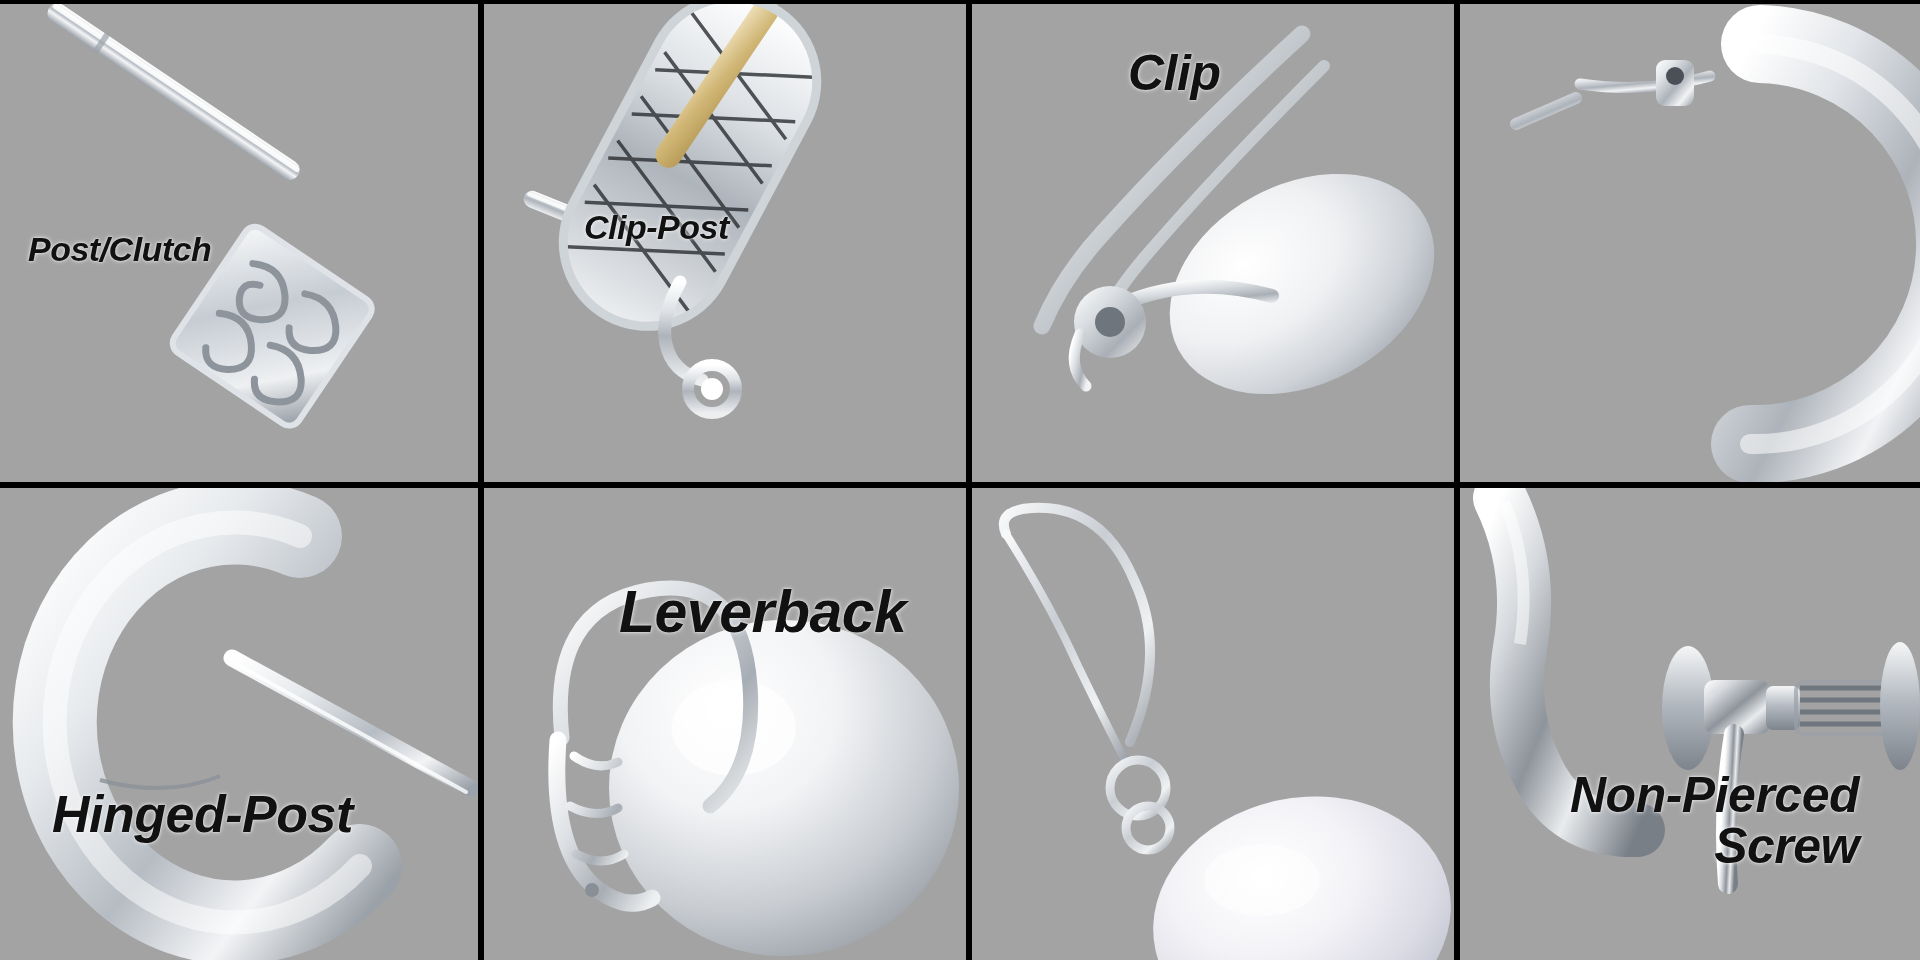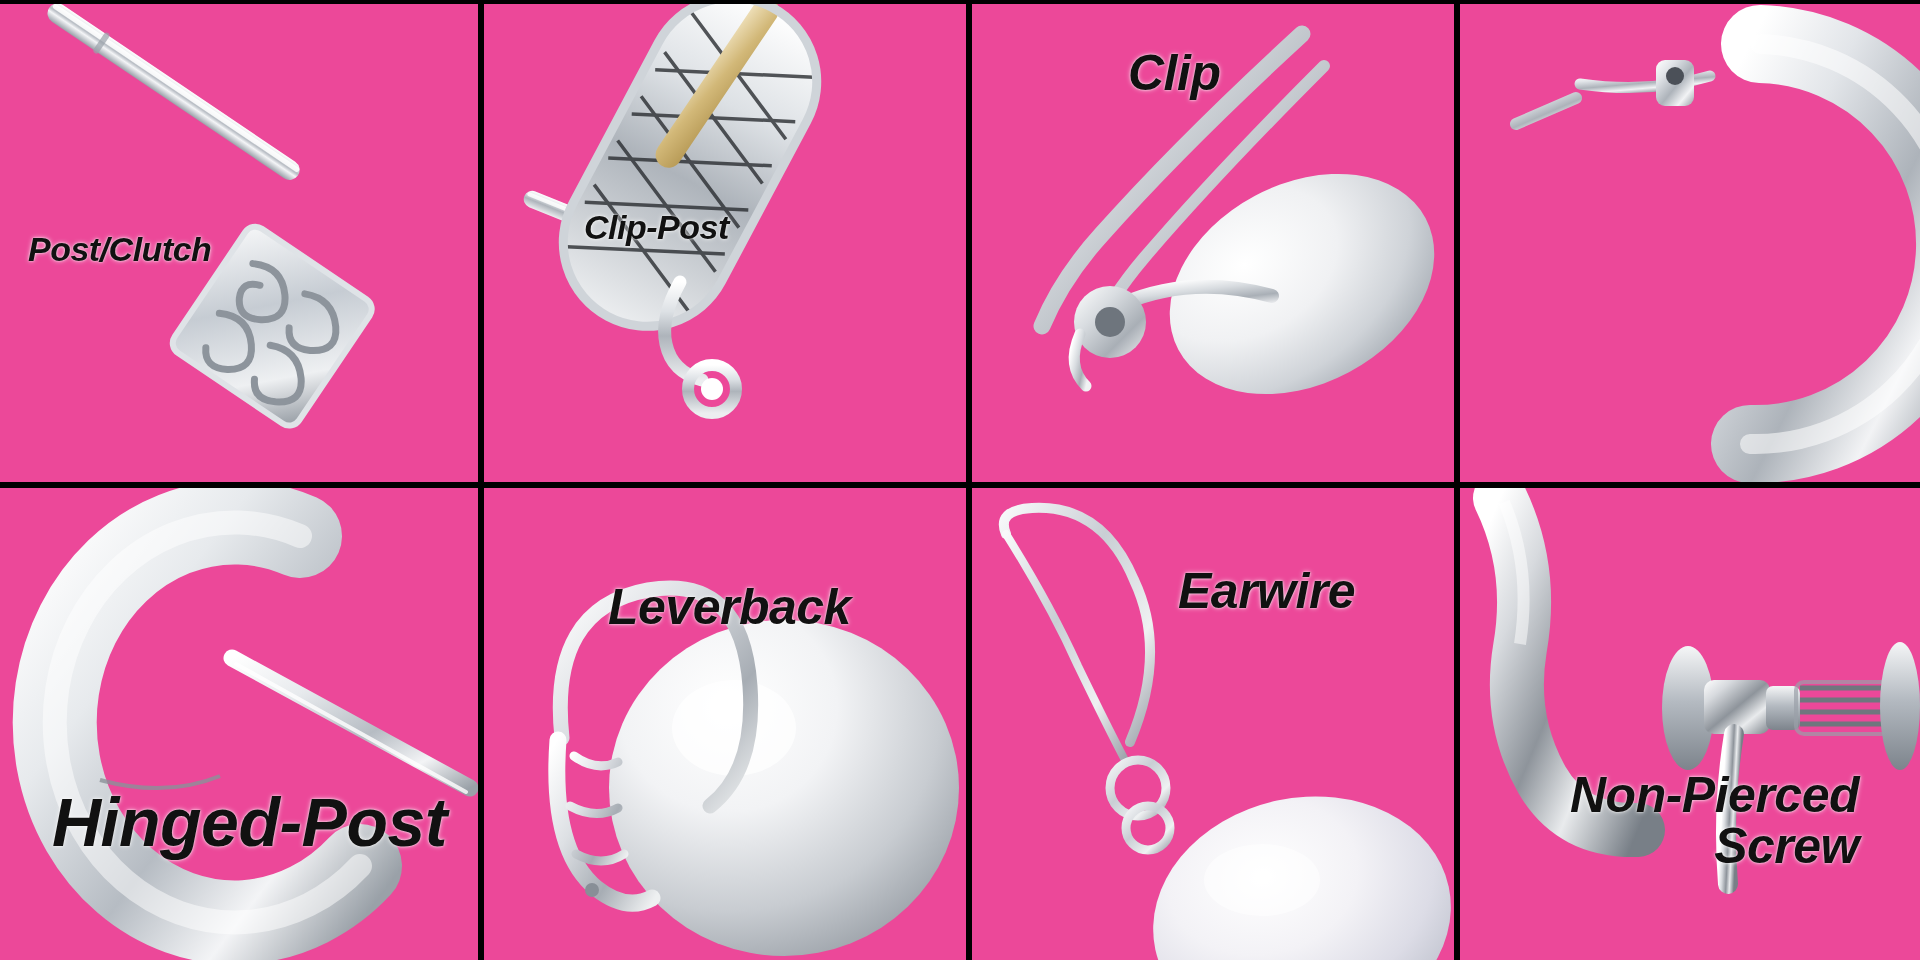--- a/index.html
+++ b/index.html
@@ -19,42 +19,42 @@
     position:absolute; inset:0;
     display:grid;
     grid-template-columns: 478px 482px 482px 478px;
     grid-template-rows: 478px 482px;
     gap:6px;
     padding:4px 0 4px 0;
     background:#000;
   }
   .cell {
     position:relative;
-    background:#ec4899;
+    background:#a3a3a3;
     overflow:hidden;
   }
   .label {
     position:absolute;
     font-style:italic;
     font-weight:bold;
     color:#111111;
     letter-spacing:-0.5px;
     line-height:1.02;
     z-index:9;
     white-space:pre-line;
     text-shadow:0 0 2px rgba(255,255,255,0.85), 0 0 5px rgba(255,255,255,0.7);
   }
 
   
   .lbl-post-clutch  { left:28px;  top:228px;  font-size:34px; }
   .lbl-clip-post    { left:100px; top:206px;  font-size:34px; }
   .lbl-clip         { left:156px; top:44px;   font-size:50px; }
   .lbl-snapbar      { left:182px; top:210px;  font-size:50px; }
-  .lbl-hinged-post  { left:52px;  top:300px;  font-size:68px; }
-  .lbl-leverback    { left:124px; top:94px;   font-size:50px; }
+  .lbl-hinged-post  { left:52px;  top:300px;  font-size:52px; }
+  .lbl-leverback    { left:135px; top:94px;   font-size:59px; }
   .lbl-earwire      { left:206px; top:78px;   font-size:50px; }
   .lbl-nonpierced   { left:110px; top:282px;  font-size:50px; text-align:right; }
 
   
   .art { position:absolute; inset:0; }
   .art svg { width:100%; height:100%; display:block; }
 </style>
 </head>
 <body>
 
@@ -257,21 +257,20 @@
             </radialGradient>
           </defs>
           <path d="M 34 46 q -10 -24 26 -26 q 70 -4 102 72 q 34 72 -4 162" fill="none" stroke="url(#silv7)" stroke-width="10" stroke-linecap="round"></path>
           <path d="M 34 46 q 44 70 72 132 q 30 62 48 96" fill="none" stroke="url(#silv7)" stroke-width="8" stroke-linecap="round"></path>
           <circle cx="166" cy="300" r="28" fill="none" stroke="url(#silv7)" stroke-width="9"></circle>
           <circle cx="176" cy="340" r="22" fill="none" stroke="url(#silv7)" stroke-width="9"></circle>
           <ellipse cx="330" cy="430" rx="150" ry="120" fill="url(#pearl7)" transform="rotate(-12 330 430)"></ellipse>
           <ellipse cx="290" cy="392" rx="58" ry="36" fill="#ffffff" opacity=".55"></ellipse>
         </svg>
       </div>
-      <div class="label lbl-earwire">Earwire</div>
     </div>
 
     <div class="cell">
       <div class="art">
         <svg viewBox="0 0 478 482" preserveAspectRatio="xMidYMid slice">
           <defs>
             <linearGradient id="silv8" x1="0" y1="0" x2="1" y2="1">
               <stop offset="0%" stop-color="#ffffff"></stop>
               <stop offset="22%" stop-color="#d7dade"></stop>
               <stop offset="50%" stop-color="#8e949b"></stop>

